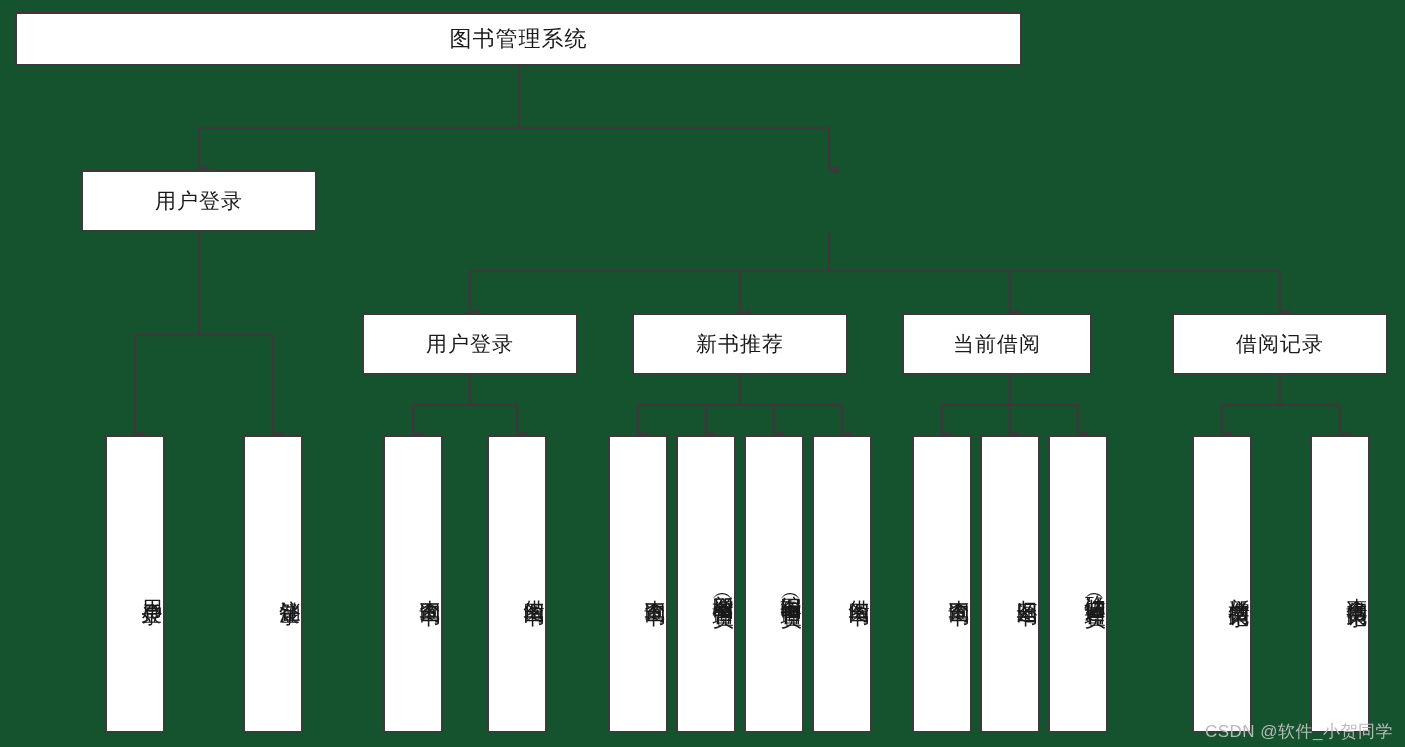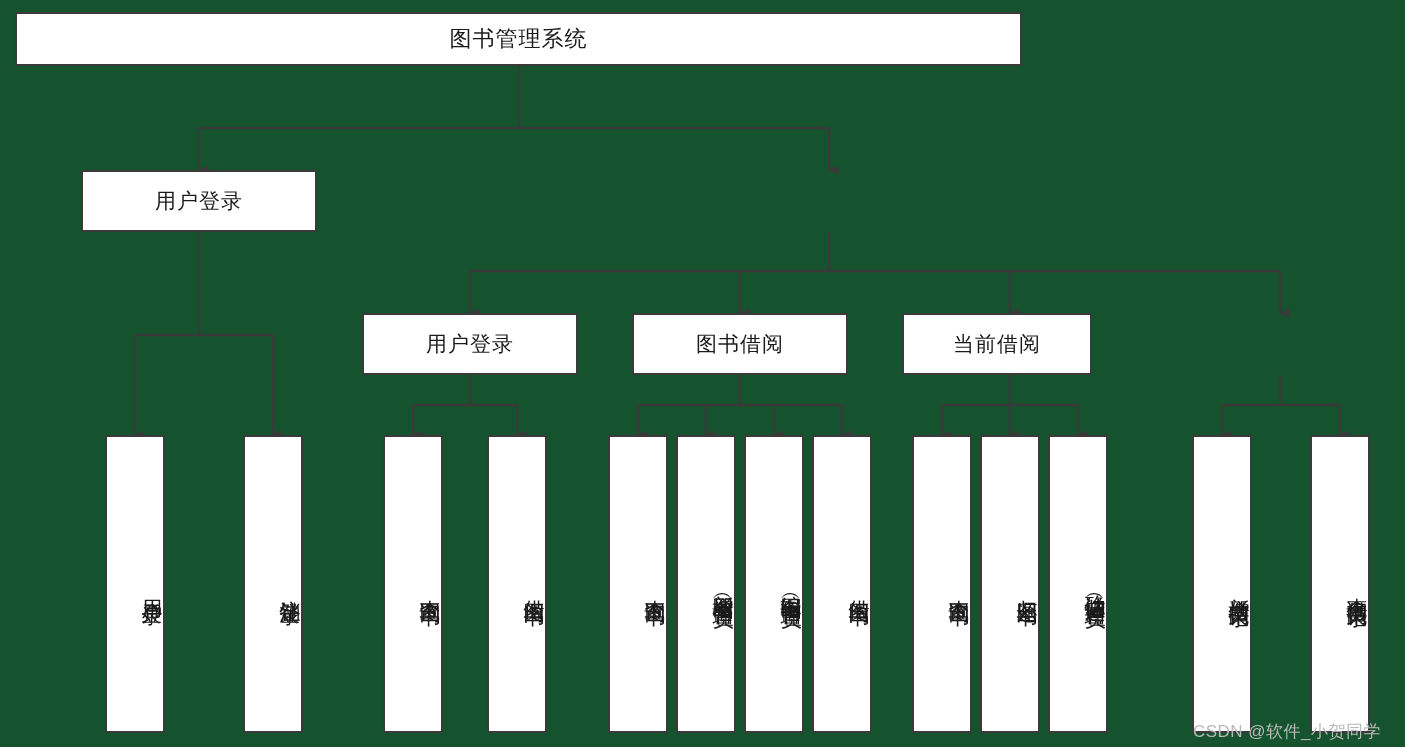--- a/index.html
+++ b/index.html
@@ -48,21 +48,21 @@
     padding-top: 6px;
     align-items: flex-start;
     justify-content: center;
     line-height: 1.05;
   }
   .node.root {
     font-size: 22px;
   }
   #watermark {
     position: absolute;
-    right: 24px;
+    right: 12px;
     bottom: 4px;
     font-size: 17px;
     color: #b9b9b9;
     white-space: nowrap;
     letter-spacing: 0.5px;
   }
 </style>
 </head>
 <body>
 
@@ -118,22 +118,23 @@
       <path d="M1222,405 L1222,435" marker-end="url(#arrow)"></path>
       <path d="M1340,405 L1340,435" marker-end="url(#arrow)"></path>
     </g>
   </svg>
 
   <div class="node horiz root" style="left:15px; top:12px; width:1007px; height:54px;">图书管理系统</div>
 
   <div class="node horiz" style="left:81px; top:170px; width:236px; height:62px;">用户登录</div>
 
   <div class="node horiz" style="left:362px; top:313px; width:216px; height:62px;">用户登录</div>
-  <div class="node horiz" style="left:632px; top:313px; width:216px; height:62px;">图书借阅</div>
+  <div class="node horiz" style="left:632px; top:313px; width:216px; height:62px;">新书推荐</div>
   <div class="node horiz" style="left:902px; top:313px; width:190px; height:62px;">当前借阅</div>
+  <div class="node horiz" style="left:1172px; top:313px; width:216px; height:62px;">借阅记录</div>
 
   <div class="node vert" style="left:105px; top:435px; width:60px; height:298px;">用户登录</div>
   <div class="node vert" style="left:243px; top:435px; width:60px; height:298px;">注销登录</div>
 
   <div class="node vert" style="left:383px; top:435px; width:60px; height:298px;">查询图书</div>
   <div class="node vert" style="left:487px; top:435px; width:60px; height:298px;">借阅图书</div>
 
   <div class="node vert" style="left:608px; top:435px; width:60px; height:298px;">查询图书</div>
   <div class="node vert" style="left:676px; top:435px; width:60px; height:298px;">新增图书（管理员）</div>
   <div class="node vert" style="left:744px; top:435px; width:60px; height:298px;">编辑图书（管理员）</div>

